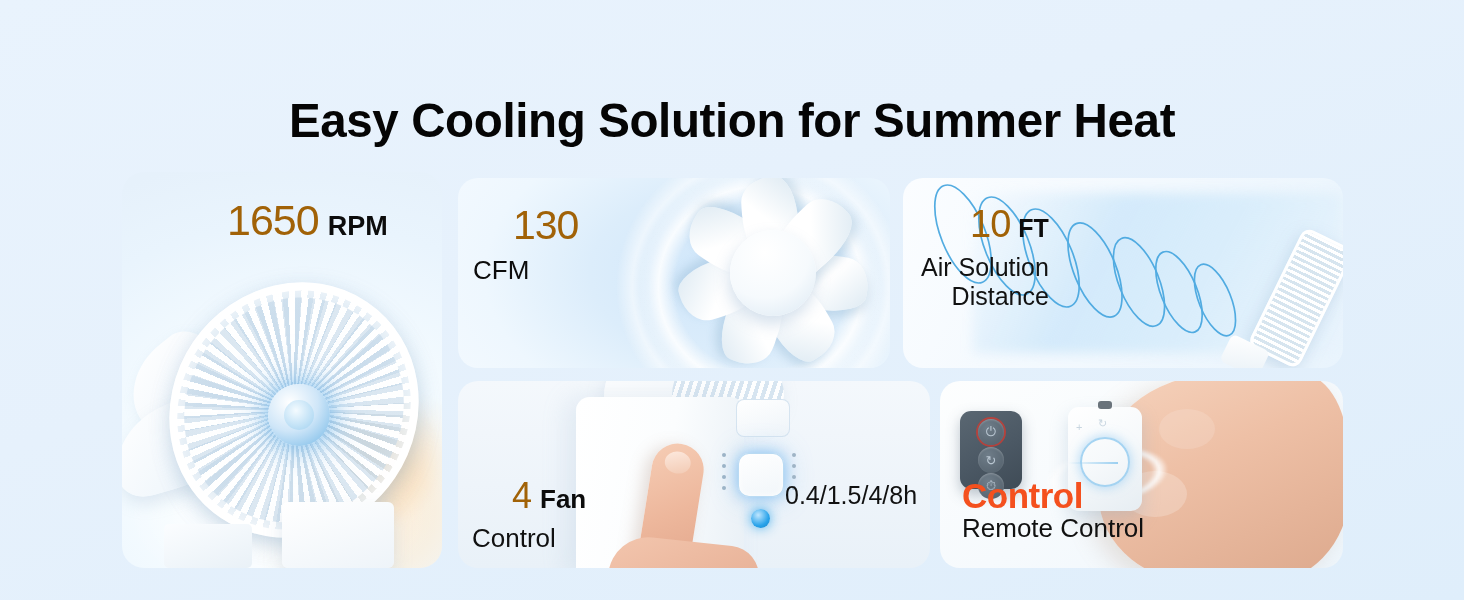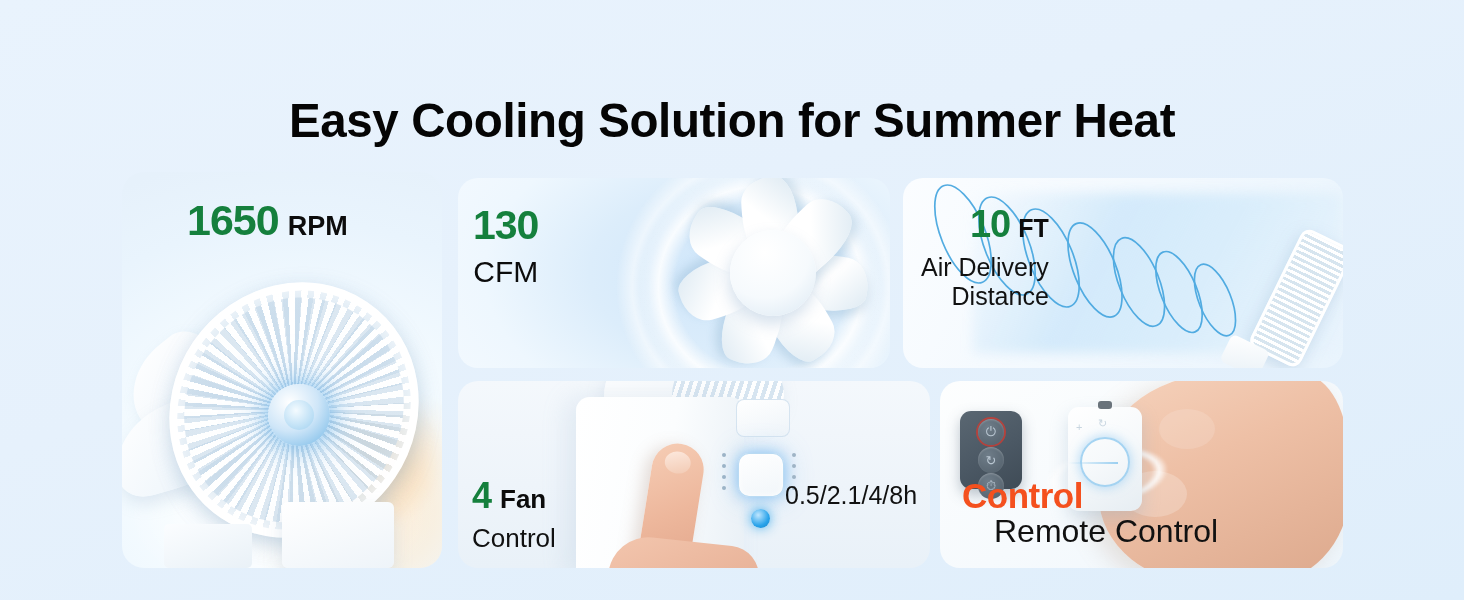--- a/index.html
+++ b/index.html
@@ -66,24 +66,25 @@
 
   
   #panel-magnetic {
     left: 940px; top: 381px; width: 403px; height: 187px;
     background: linear-gradient(150deg, #fdfefe 0%, #f6fafd 50%, #eef6fc 100%);
   }
 
   
   .stat { position: absolute; z-index: 6; }
   .num {
-    color: #15803d;
-    font-weight: 700;
+    color: #a16207;
+    font-weight: 400;
     line-height: 1;
     letter-spacing: -1px;
+    margin-left: 40px;
   }
   .unit {
     color: #0c0c0c;
     font-weight: 700;
     line-height: 1;
   }
   .sub {
     color: #111;
     font-weight: 400;
     line-height: 1.16;
@@ -96,21 +97,21 @@
   }
 
   
   #stat-rpm { left: 187px; top: 199px; }
   #stat-rpm .num { font-size: 43px; display:inline-block; vertical-align: baseline;}
   #stat-rpm .unit { font-size: 27px; display:inline-block; margin-left: 9px; }
 
   
   #stat-cfm { left: 473px; top: 205px; }
   #stat-cfm .num { font-size: 41px; display:block; }
-  #stat-cfm .unit { font-size: 30px; display:block; margin-top: 11px; font-weight: 400; text-align: center;}
+  #stat-cfm .unit { font-size: 26px; display:block; margin-top: 11px; font-weight: 400;}
 
   
   #stat-air { left: 921px; top: 205px; text-align: right; }
   #stat-air .num { font-size: 38px; display:inline-block; }
   #stat-air .unit { font-size: 25px; display:inline-block; margin-left: 8px; }
   #stat-air .sub { font-size: 25px; margin-top: 10px; }
 
   
   #stat-speeds { left: 472px; top: 478px; }
   #stat-speeds .num { font-size: 36px; display:inline-block; }
@@ -118,21 +119,21 @@
   #stat-speeds .sub { font-size: 26px; margin-top: 9px; }
 
   
   #stat-timer { left: 785px; top: 481px; }
   #stat-timer .word { font-size: 35px; display:block; }
   #stat-timer .sub { font-size: 25px; margin-top: 11px; }
 
   
   #stat-magnetic { left: 962px; top: 478px; }
   #stat-magnetic .word { font-size: 35px; display:block; }
-  #stat-magnetic .sub { font-size: 32px; margin-top: 11px; margin-left: 32px; }
+  #stat-magnetic .sub { font-size: 26px; margin-top: 11px; }
 
   
   .art { position: absolute; inset: 0; z-index: 2; pointer-events: none; }
 
   #rpm-art .glow-floor{
     position:absolute; left:-6%; bottom:-4%; width:112%; height:44%;
     background: radial-gradient(60% 70% at 50% 60%, rgba(255,255,255,.95), rgba(255,255,255,0) 72%);
   }
   #rpm-art .warm{
     position:absolute; right:-10%; bottom:2%; width:62%; height:52%;
@@ -444,21 +445,21 @@
         <div class="foot"></div>
       </div>
     </div>
   </div>
 
   <div class="stat" id="stat-air">
     <div>
       <span class="num">10</span><span class="unit">FT</span>
     </div>
     <div class="sub">
-      <div>Air Delivery</div>
+      <div>Air Solution</div>
       <div>Distance</div>
     </div>
   </div>
 
   <div class="panel" id="panel-speeds">
     <div class="art" id="speeds-art">
       <div class="unit-head"></div>
       <div class="grill"></div>
       <div class="unit-body">
         <div class="btn-top"></div>
@@ -484,21 +485,21 @@
   </div>
 
   <div class="stat" id="stat-speeds">
     <div>
       <span class="num">4</span><span class="unit">Fan</span>
     </div>
     <div class="sub">Control</div>
   </div>
 
   <div class="stat" id="stat-timer">
-    <span class="sub">0.5/2.1/4/8h</span>
+    <span class="sub">0.4/1.5/4/8h</span>
   </div>
 
   <div class="panel" id="panel-magnetic">
     <div class="art" id="magnetic-art">
       <div class="hand2">
         <span class="knuck k1"></span>
         <span class="knuck k2"></span>
       </div>
       <div class="remote-dark">
         <span class="rb b1">⏻</span>

